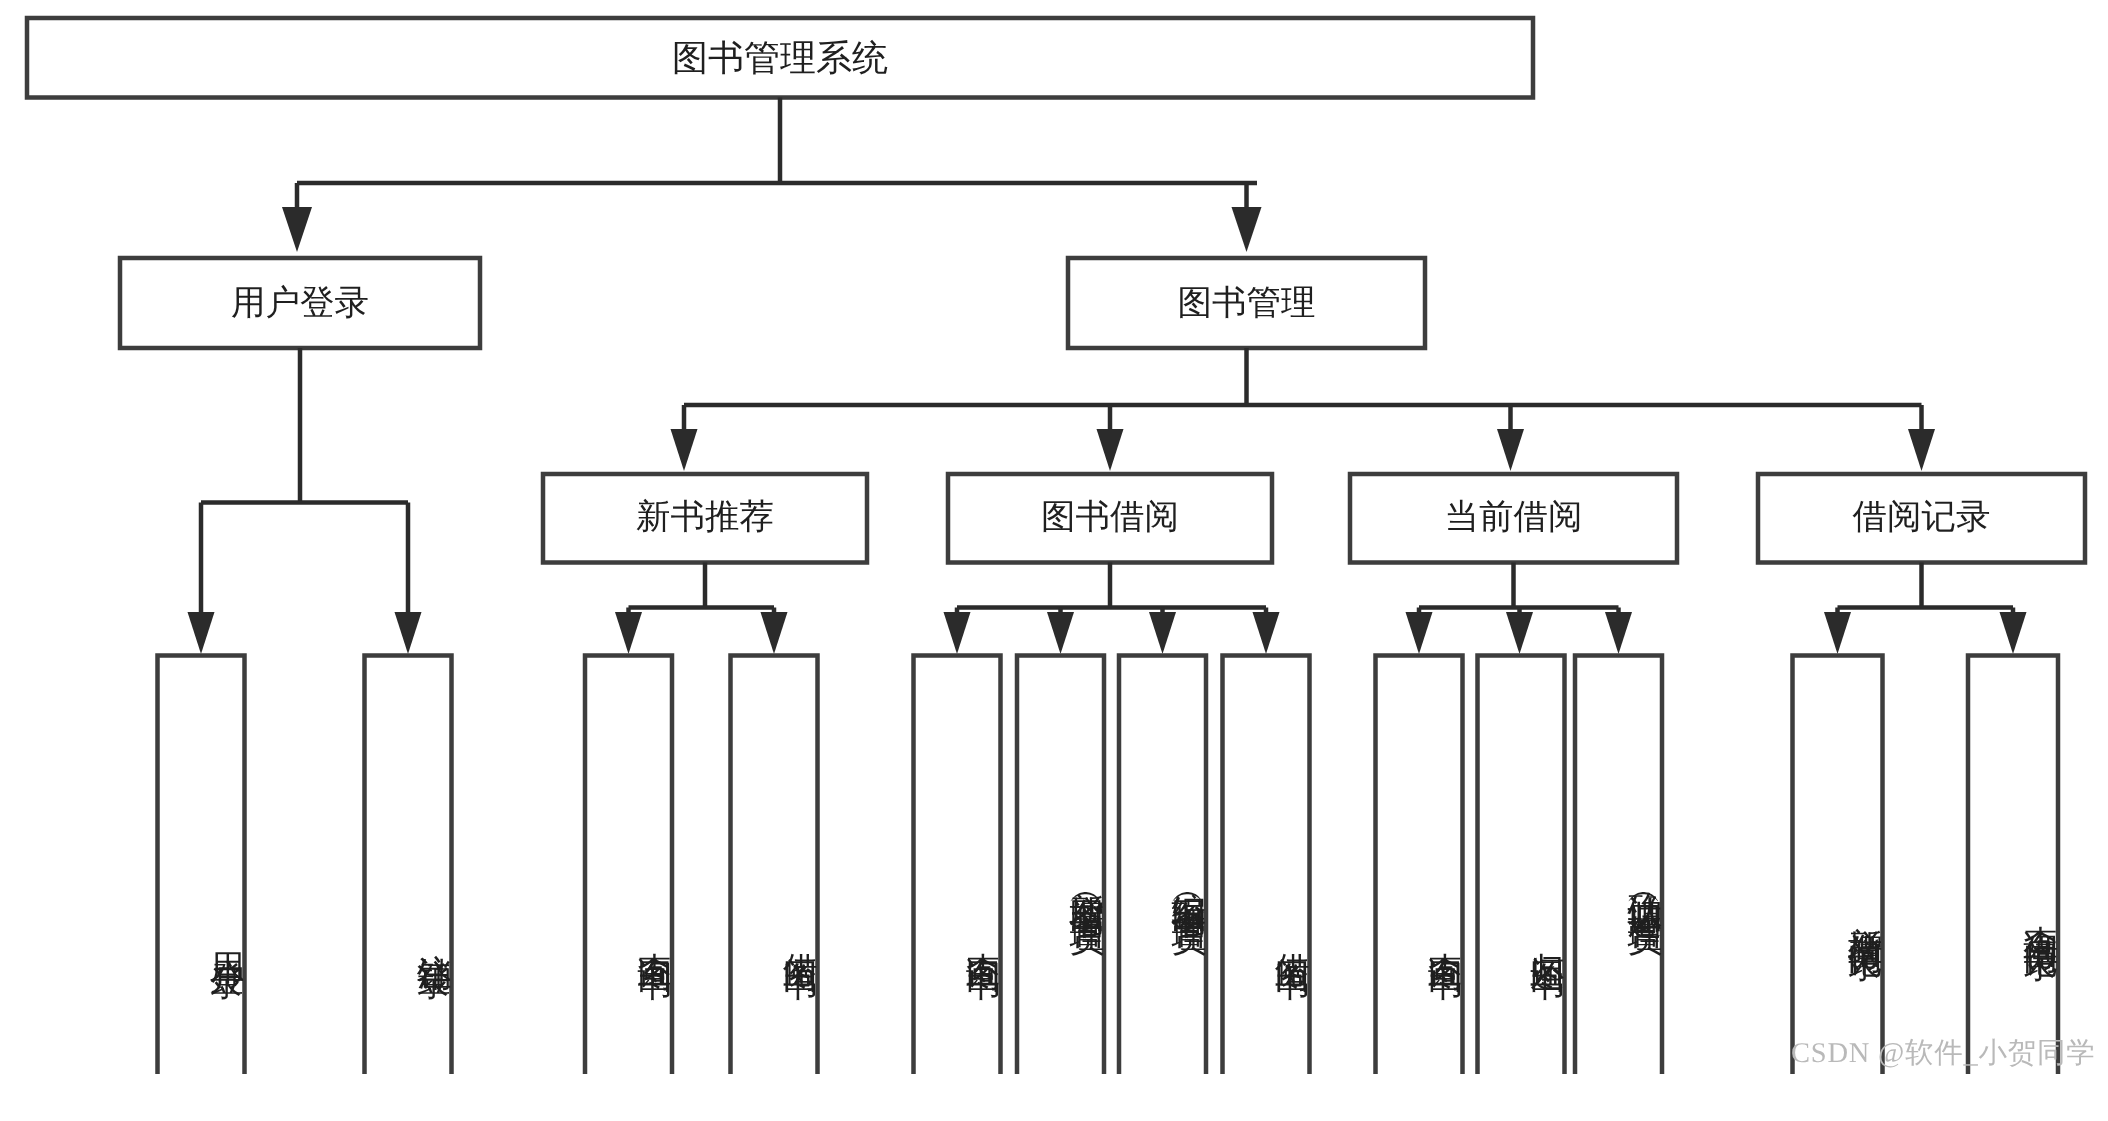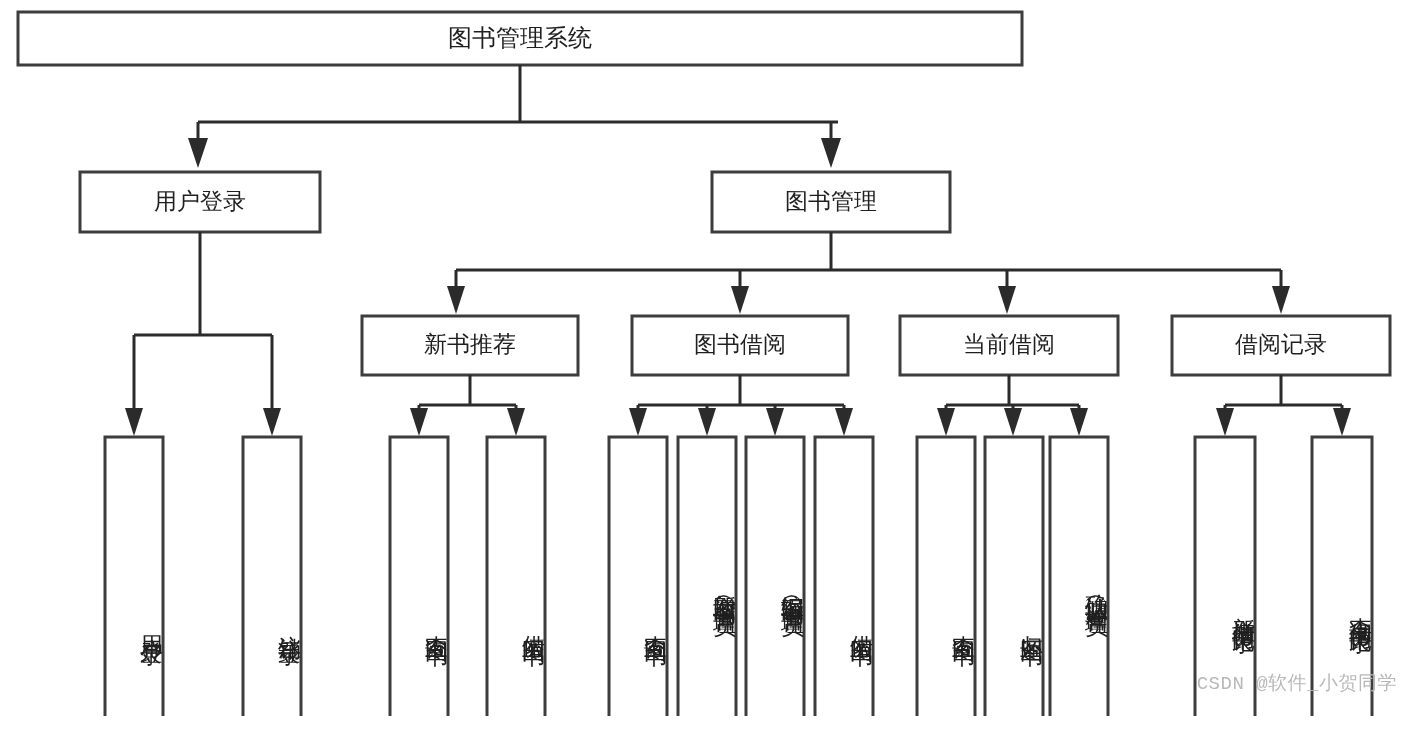--- a/index.html
+++ b/index.html
@@ -63,22 +63,22 @@
     display: flex;
     align-items: flex-start;
     justify-content: center;
     line-height: 1;
     white-space: nowrap;
     pointer-events: none;
   }
   .watermark {
     position: absolute;
     right: 8px;
-    bottom: 20px;
-    font-family: Liberation Mono, monospace;
+    bottom: 1px;
+    font-family: Liberation Serif, serif;
     font-size: 19px;
     color: #b9b9b9;
     white-space: nowrap;
     letter-spacing: 0.5px;
   }
 </style>
 </head>
 <body>
 
 <div id="diagram-root">

